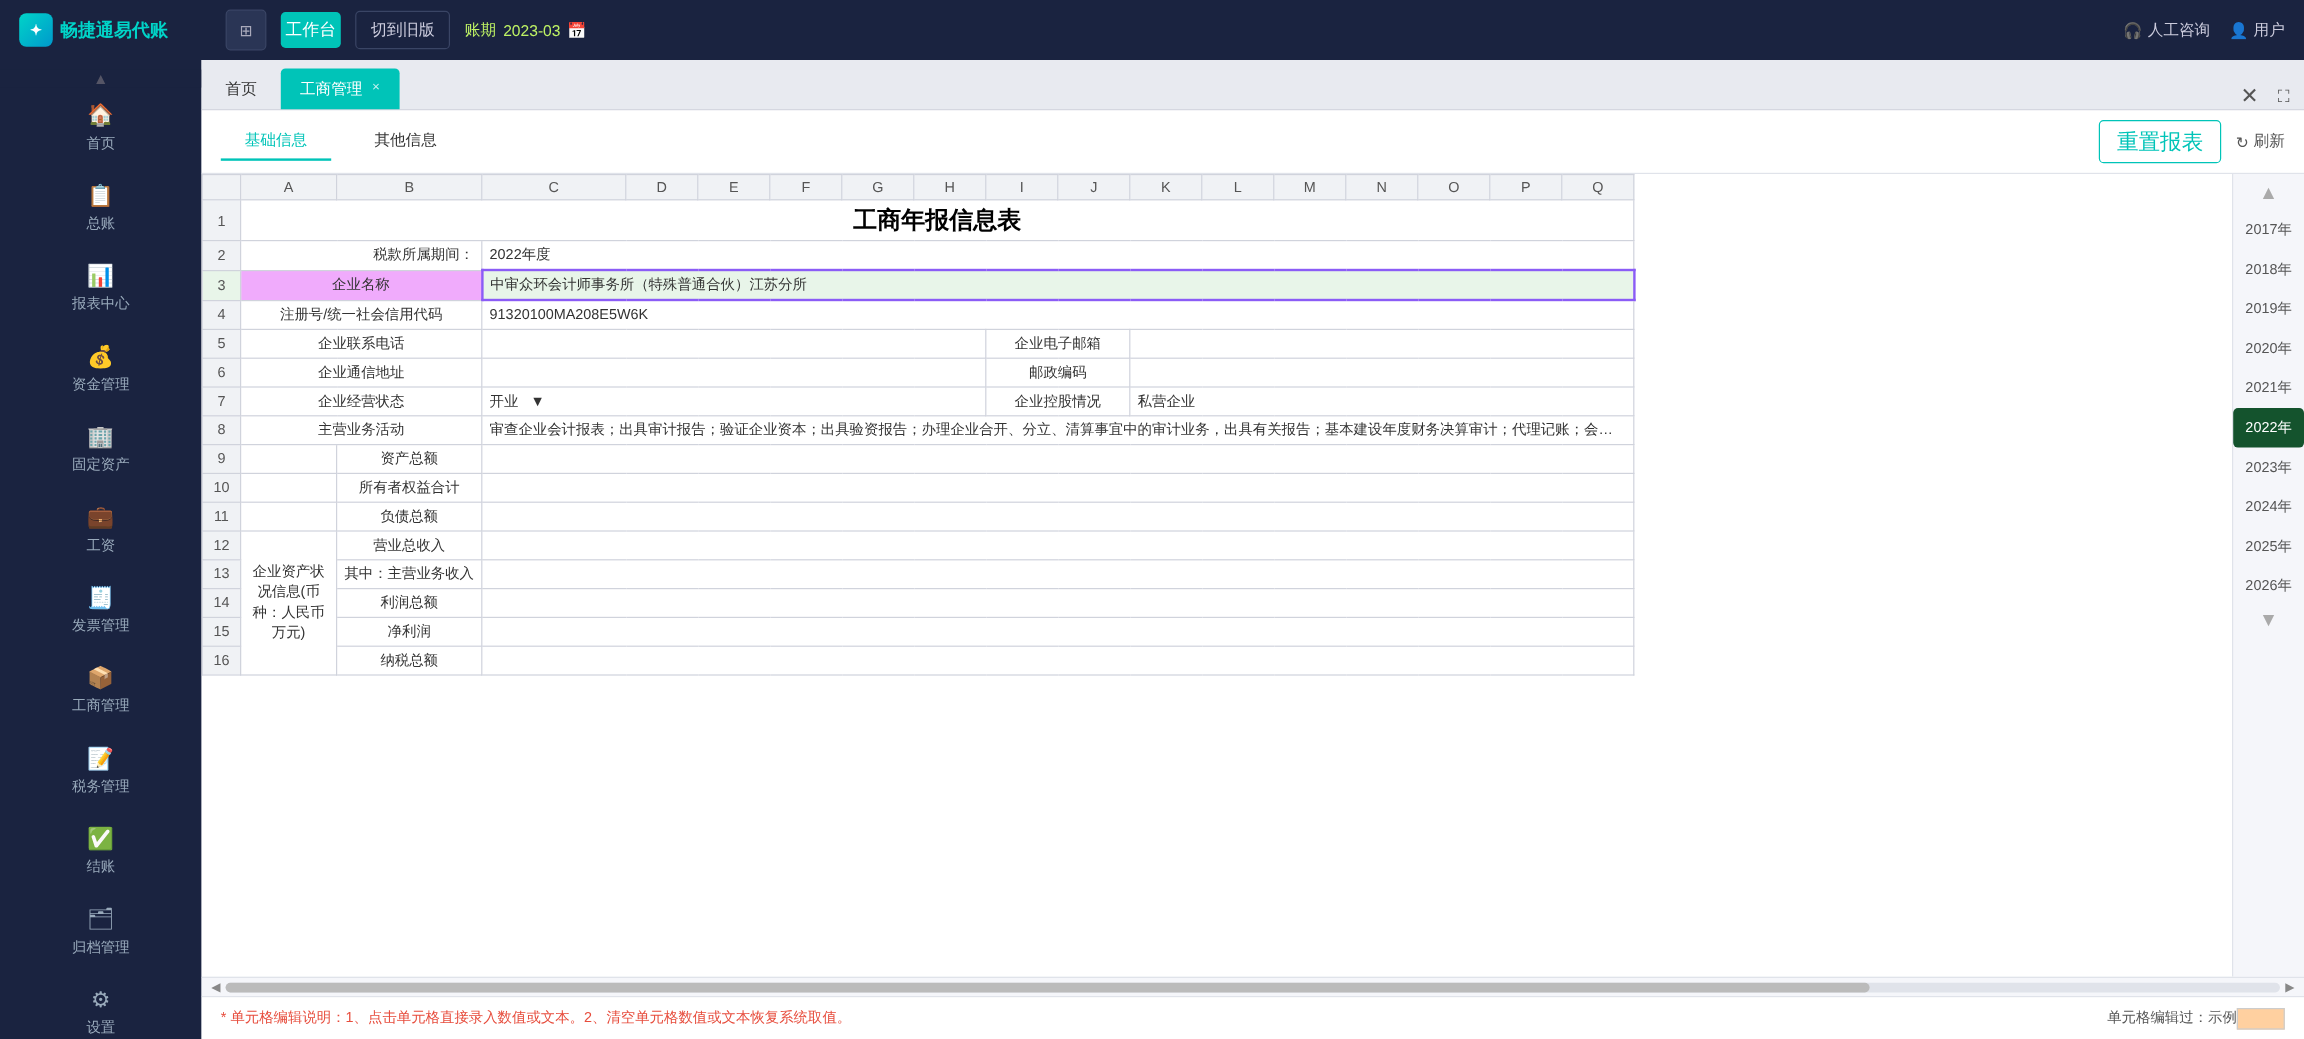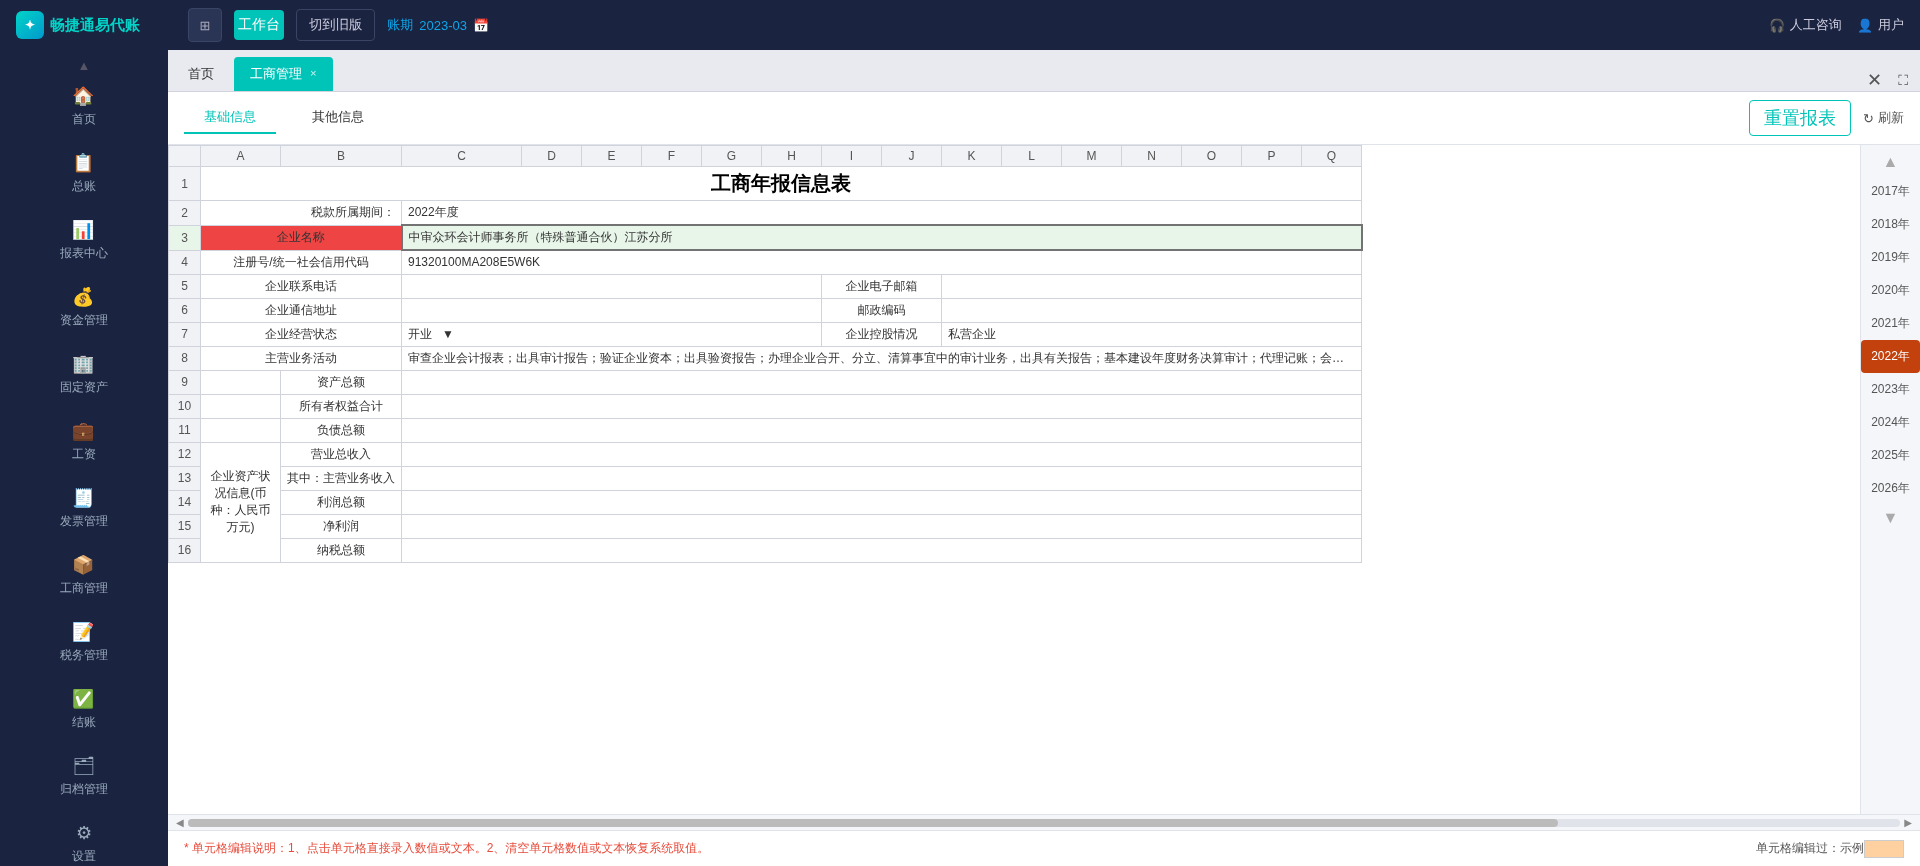--- a/index.html
+++ b/index.html
@@ -6,21 +6,21 @@
     body { font-family: 'Microsoft YaHei', Arial, sans-serif; font-size: 13px; background: #f0f2f5; width: 1920px; height: 866px; overflow: hidden; display: flex; flex-direction: column; }
 
     
     .top-bar { height: 50px; background: #1a2340; display: flex; align-items: center; padding: 0 16px; gap: 12px; flex-shrink: 0; }
     .logo { display: flex; align-items: center; gap: 6px; color: #00d4c8; font-size: 15px; font-weight: bold; width: 160px; }
     .logo-icon { width: 28px; height: 28px; background: linear-gradient(135deg, #00d4c8, #0099cc); border-radius: 6px; display: flex; align-items: center; justify-content: center; color: white; font-size: 12px; }
     .company-selector { background: #2a3555; color: #ccd; border: 1px solid #3a4565; border-radius: 4px; padding: 6px 12px; font-size: 13px; display: flex; align-items: center; gap: 8px; cursor: pointer; min-width: 280px; }
     .btn-icon { width: 34px; height: 34px; background: #2a3555; border: 1px solid #3a4565; border-radius: 4px; display: flex; align-items: center; justify-content: center; cursor: pointer; color: #aab; }
     .btn-workbench { background: #00c4b8; color: white; border: none; border-radius: 4px; padding: 6px 4px; font-size: 14px; cursor: pointer; }
     .btn-old { background: transparent; color: #ccd; border: 1px solid #3a4565; border-radius: 4px; padding: 6px 12px; cursor: pointer; }
-    .period-info { color: #0ea5e9; font-size: 13px; display: flex; align-items: center; gap: 6px; }
+    .period-info { color: #bef264; font-size: 13px; display: flex; align-items: center; gap: 6px; }
     .top-right { margin-left: auto; display: flex; align-items: center; gap: 16px; color: #ccd; font-size: 13px; }
     .top-right span { display: flex; align-items: center; gap: 4px; cursor: pointer; }
 
     
     .main-layout { display: flex; flex: 1; overflow: hidden; }
 
     
     .sidebar { width: 168px; background: #1a2340; display: flex; flex-direction: column; flex-shrink: 0; padding-top: 8px; }
     .sidebar-item { display: flex; flex-direction: column; align-items: center; padding: 12px 8px; color: #9ab; cursor: pointer; gap: 4px; font-size: 12px; }
     .sidebar-item .icon { font-size: 18px; }
@@ -42,21 +42,21 @@
     .sub-tab.active { border-bottom: 2px solid #00c4b8; color: #00c4b8; }
     .toolbar-right { display: flex; align-items: center; gap: 12px; }
     .btn-reset { border: 1px solid #00c4b8; color: #00c4b8; background: white; padding: 5px 14px; border-radius: 4px; cursor: pointer; font-size: 18px; }
     .btn-refresh { color: #555; background: none; border: none; cursor: pointer; font-size: 13px; display: flex; align-items: center; gap: 4px; }
 
     
     .spreadsheet-wrapper { flex: 1; display: flex; overflow: hidden; }
     .spreadsheet-container { flex: 1; overflow: auto; background: white; }
     .year-sidebar { width: 60px; background: #f5f6fa; border-left: 1px solid #e0e3ea; display: flex; flex-direction: column; align-items: center; padding: 4px 0; flex-shrink: 0; }
     .year-item { width: 100%; text-align: center; padding: 8px 4px; font-size: 12px; color: #555; cursor: pointer; }
-    .year-item.active { background: #c2410c; color: white; border-radius: 4px; }
+    .year-item.active { background: #14532d; color: white; border-radius: 4px; }
     .year-nav { color: #aaa; font-size: 16px; cursor: pointer; padding: 4px; }
 
     
     .spreadsheet { border-collapse: collapse; font-size: 12px; }
     .spreadsheet th, .spreadsheet td { border: 1px solid #d0d3dc; padding: 3px 6px; white-space: nowrap; }
     .row-header { background: #f0f2f5; color: #555; text-align: center; width: 32px; font-weight: normal; }
     .col-header { background: #f0f2f5; color: #555; text-align: center; font-weight: normal; min-width: 60px; }
     .col-c { min-width: 120px; }
     .table-title { text-align: center; font-size: 20px; font-weight: bold; background: white; }
     .label-cell { text-align: center; color: #333; background: white; }
@@ -221,22 +221,22 @@
             </tr>
 
             <tr>
               <td class="row-header">2</td>
               <td colspan="2" class="label-cell" style="text-align:right;">税款所属期间：</td>
               <td colspan="15" class="value-cell">2022年度</td>
             </tr>
 
             <tr style="background:#e8f5e9;">
               <td class="row-header" style="background:#e8f5e9;">3</td>
-              <td colspan="2" class="label-cell" style="background:#ef4444;">企业名称</td>
-              <td colspan="15" class="value-cell" style="background:#e8f5e9; border:2px solid #737373; color:#333;">中审众环会计师事务所（特殊普通合伙）江苏分所</td>
+              <td colspan="2" class="label-cell" style="background:#f0abfc;">企业名称</td>
+              <td colspan="15" class="value-cell" style="background:#e8f5e9; border:2px solid #8b5cf6; color:#333;">中审众环会计师事务所（特殊普通合伙）江苏分所</td>
             </tr>
 
             <tr>
               <td class="row-header">4</td>
               <td colspan="2" class="label-cell">注册号/统一社会信用代码</td>
               <td colspan="15" class="value-cell">91320100MA208E5W6K</td>
             </tr>
 
             <tr>
               <td class="row-header">5</td>

